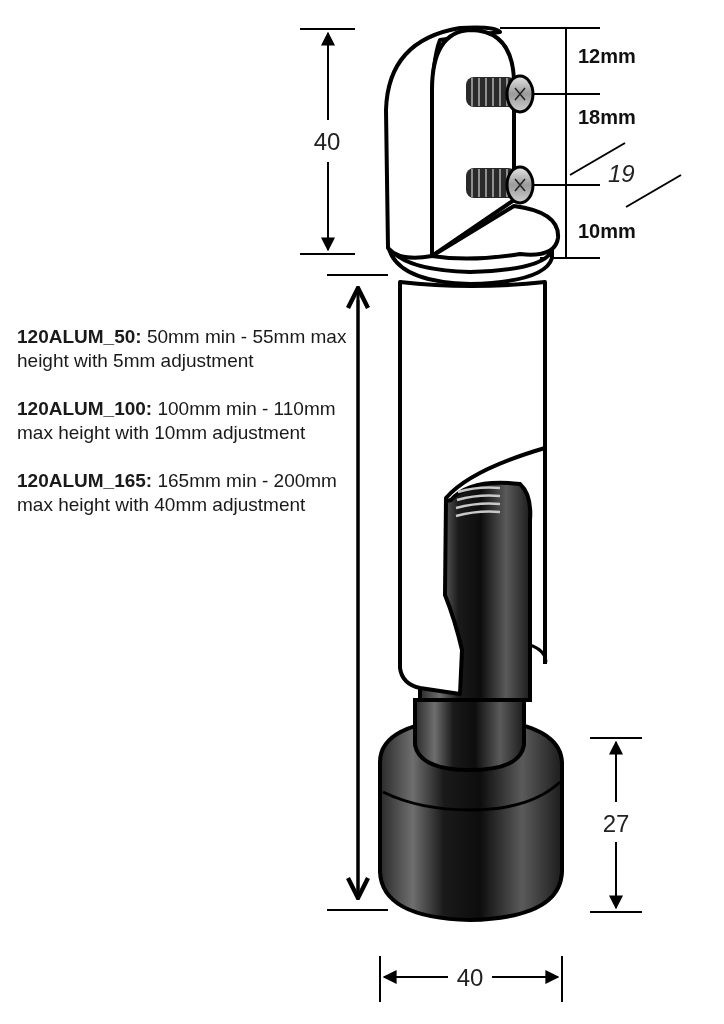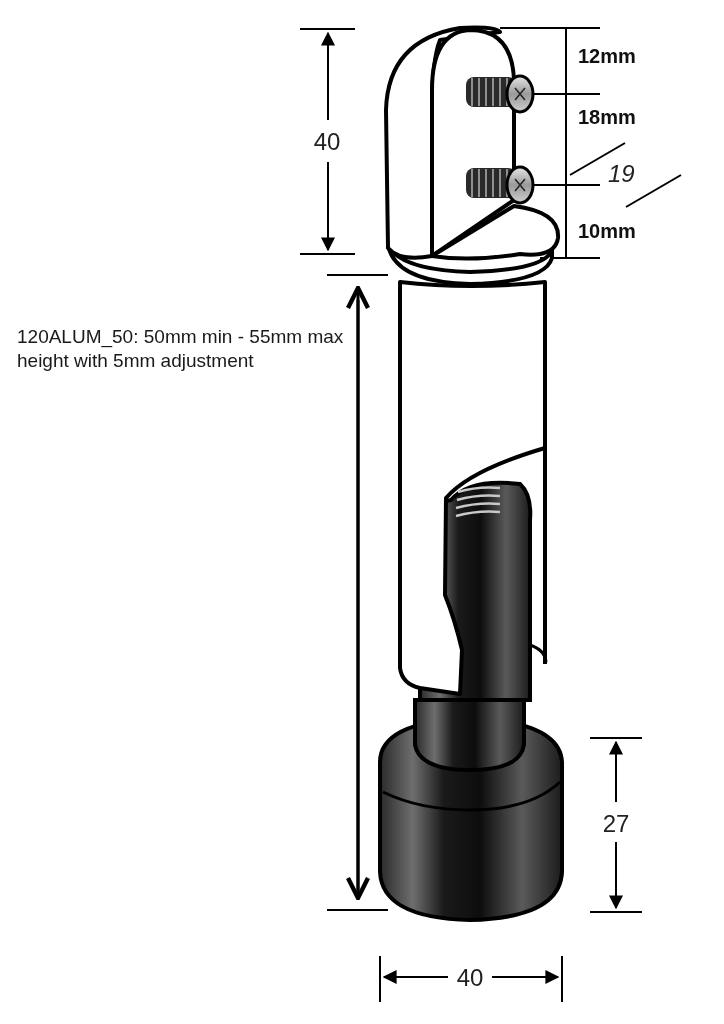--- a/index.html
+++ b/index.html
@@ -1,21 +1,21 @@
 <!DOCTYPE html>
 <html><head>
   <meta charset="utf-8">
   <style>
     html, body { margin: 0; padding: 0; background: #ffffff; }
     body { width: 724px; height: 1024px; position: relative; overflow: hidden;
            font-family: "Liberation Sans", sans-serif; color: #1a1a1a; }
     #diagram { position: absolute; left: 0; top: 0; }
     .spec-list { position: absolute; left: 17px; top: 325px; width: 330px; }
     .spec { font-size: 19px; line-height: 24px; margin-bottom: 24px; }
-    .spec b { font-weight: normal; margin-top: 44px; }
+    .spec b { font-weight: bold; margin-top: 44px; }
     .dim-label { font-family: "Liberation Sans", sans-serif; }
   </style>
 </head>
 <body>
 
 <svg id="diagram" width="724" height="1024" viewBox="0 0 724 1024" xmlns="http://www.w3.org/2000/svg">
   <defs>
     <linearGradient id="blackMetal" x1="0" x2="1" y1="0" y2="0">
       <stop offset="0" stop-color="#2a2a2a"></stop>
       <stop offset="0.18" stop-color="#6e6e6e"></stop>
@@ -142,13 +142,19 @@
     <line x1="448" y1="977" x2="384" y2="977" stroke="#000" stroke-width="2" marker-end="url(#arrowEnd)"></line>
     <line x1="492" y1="977" x2="558" y2="977" stroke="#000" stroke-width="2" marker-end="url(#arrowEnd)"></line>
     <text class="dim-label" x="470" y="986" font-size="24" text-anchor="middle" fill="#222">40</text>
   </g>
 </svg>
 
 <div class="spec-list">
   <div class="spec">
     <b>120ALUM_50:</b><span> 50mm min - 55mm max height with 5mm adjustment</span>
   </div>
+  <div class="spec">
+    <b>120ALUM_100:</b><span> 100mm min - 110mm max height with 10mm adjustment</span>
+  </div>
+  <div class="spec">
+    <b>120ALUM_165:</b><span> 165mm min - 200mm max height with 40mm adjustment</span>
+  </div>
 </div>
 
 </body></html>

